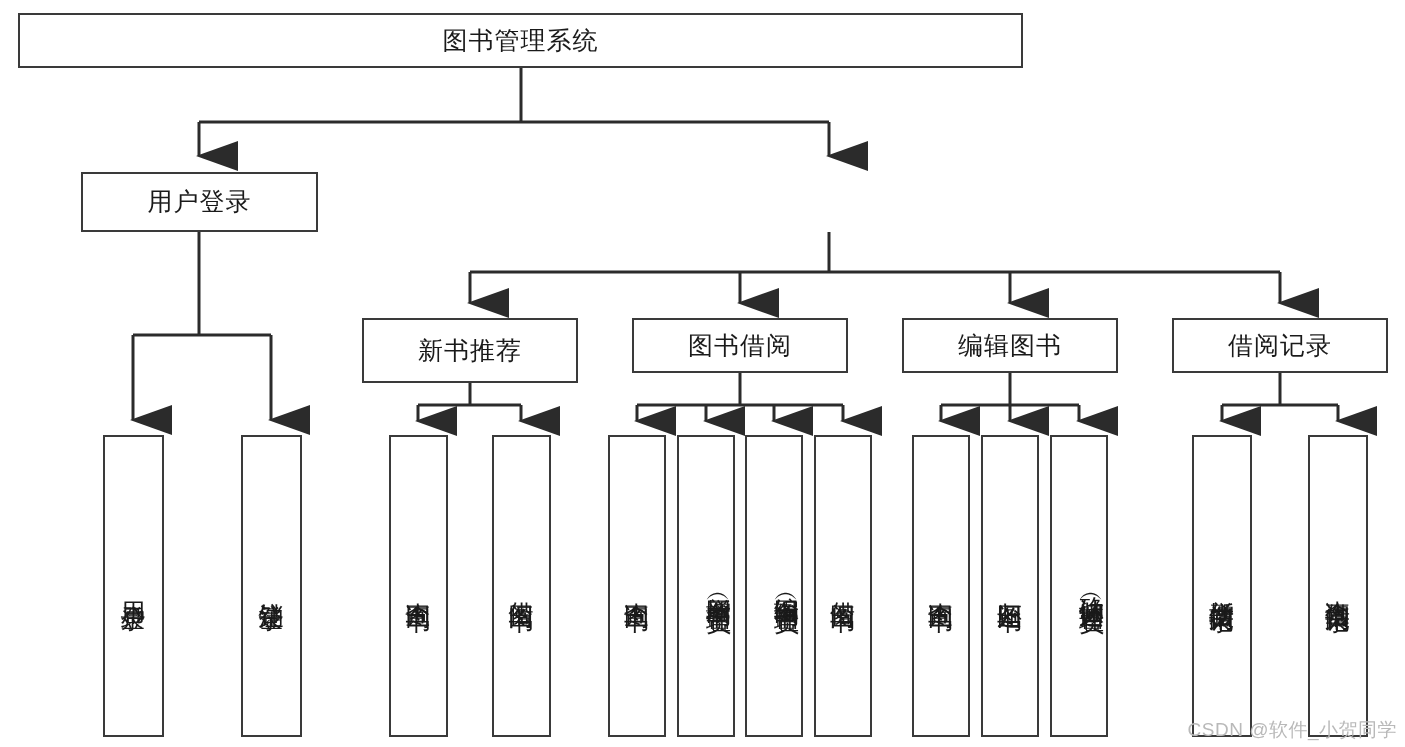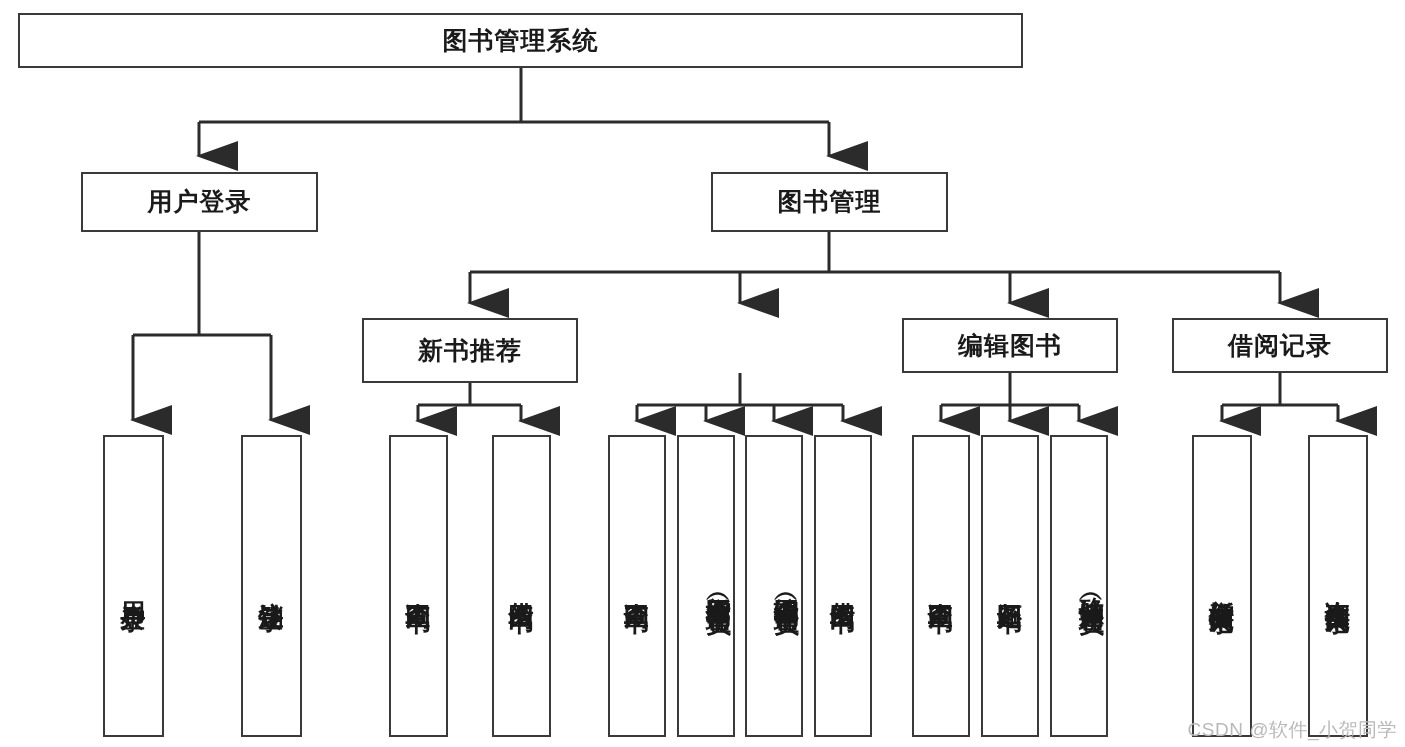--- a/index.html
+++ b/index.html
@@ -50,21 +50,20 @@
     padding-bottom: 6px;
     align-items: flex-start;
     justify-content: center;
   }
   .node.vert.centered {
     align-items: center;
   }
   .node .lbl {
     display: block;
     text-align: center;
-    font-weight: bold;
   }
   #watermark {
     position: absolute;
     right: 8px;
     bottom: 4px;
     font-size: 19px;
     color: #b9b9b9;
     letter-spacing: 0.5px;
     white-space: nowrap;
   }
@@ -124,26 +123,26 @@
     </g>
   </svg>
 
   <div class="node horiz" style="left:18px; top:13px; width:1005px; height:55px;">
     <span class="lbl">图书管理系统</span>
   </div>
 
   <div class="node horiz" style="left:81px; top:172px; width:237px; height:60px;">
     <span class="lbl">用户登录</span>
   </div>
-  <div class="node horiz" style="left:711px; top:172px; width:237px; height:60px;">
-    <span class="lbl">图书管理</span>
-  </div>
 
   <div class="node horiz" style="left:362px; top:318px; width:216px; height:65px;">
     <span class="lbl">新书推荐</span>
+  </div>
+  <div class="node horiz" style="left:632px; top:318px; width:216px; height:55px;">
+    <span class="lbl">图书借阅</span>
   </div>
   <div class="node horiz" style="left:902px; top:318px; width:216px; height:55px;">
     <span class="lbl">编辑图书</span>
   </div>
   <div class="node horiz" style="left:1172px; top:318px; width:216px; height:55px;">
     <span class="lbl">借阅记录</span>
   </div>
 
   <div class="node vert centered" style="left:103px; top:435px; width:61px; height:302px;">
     <span class="lbl">用户登录</span>

